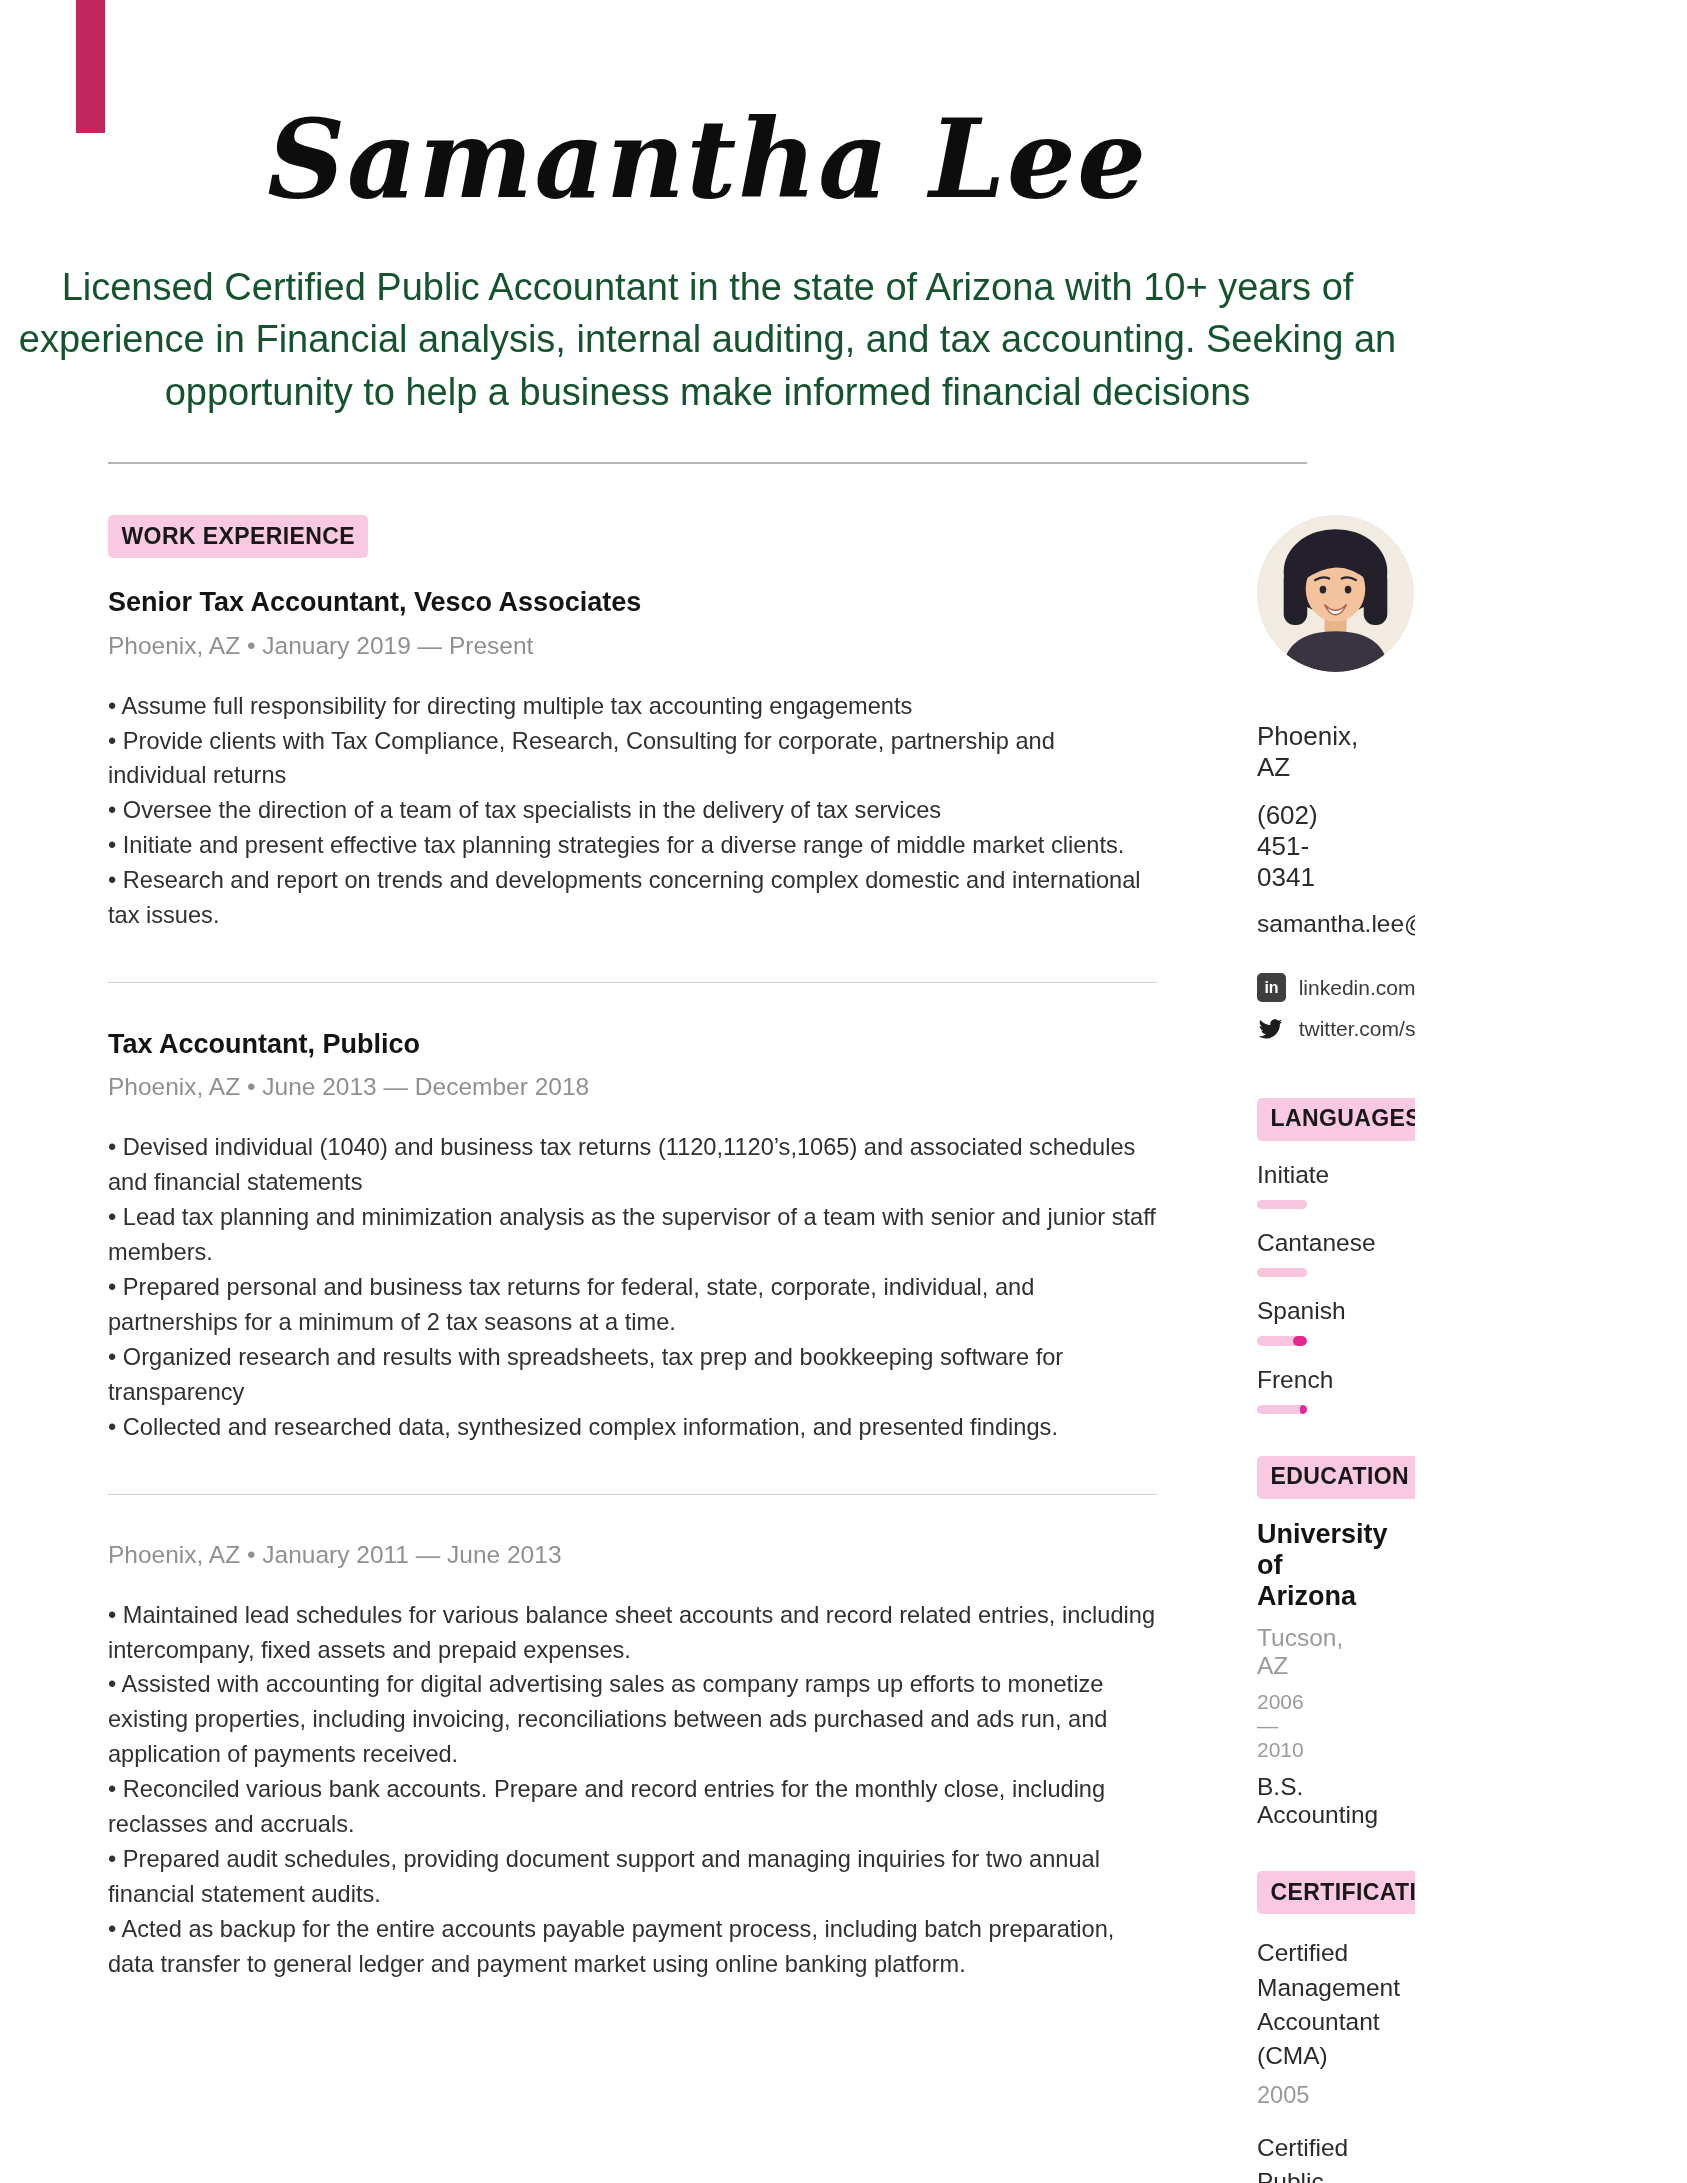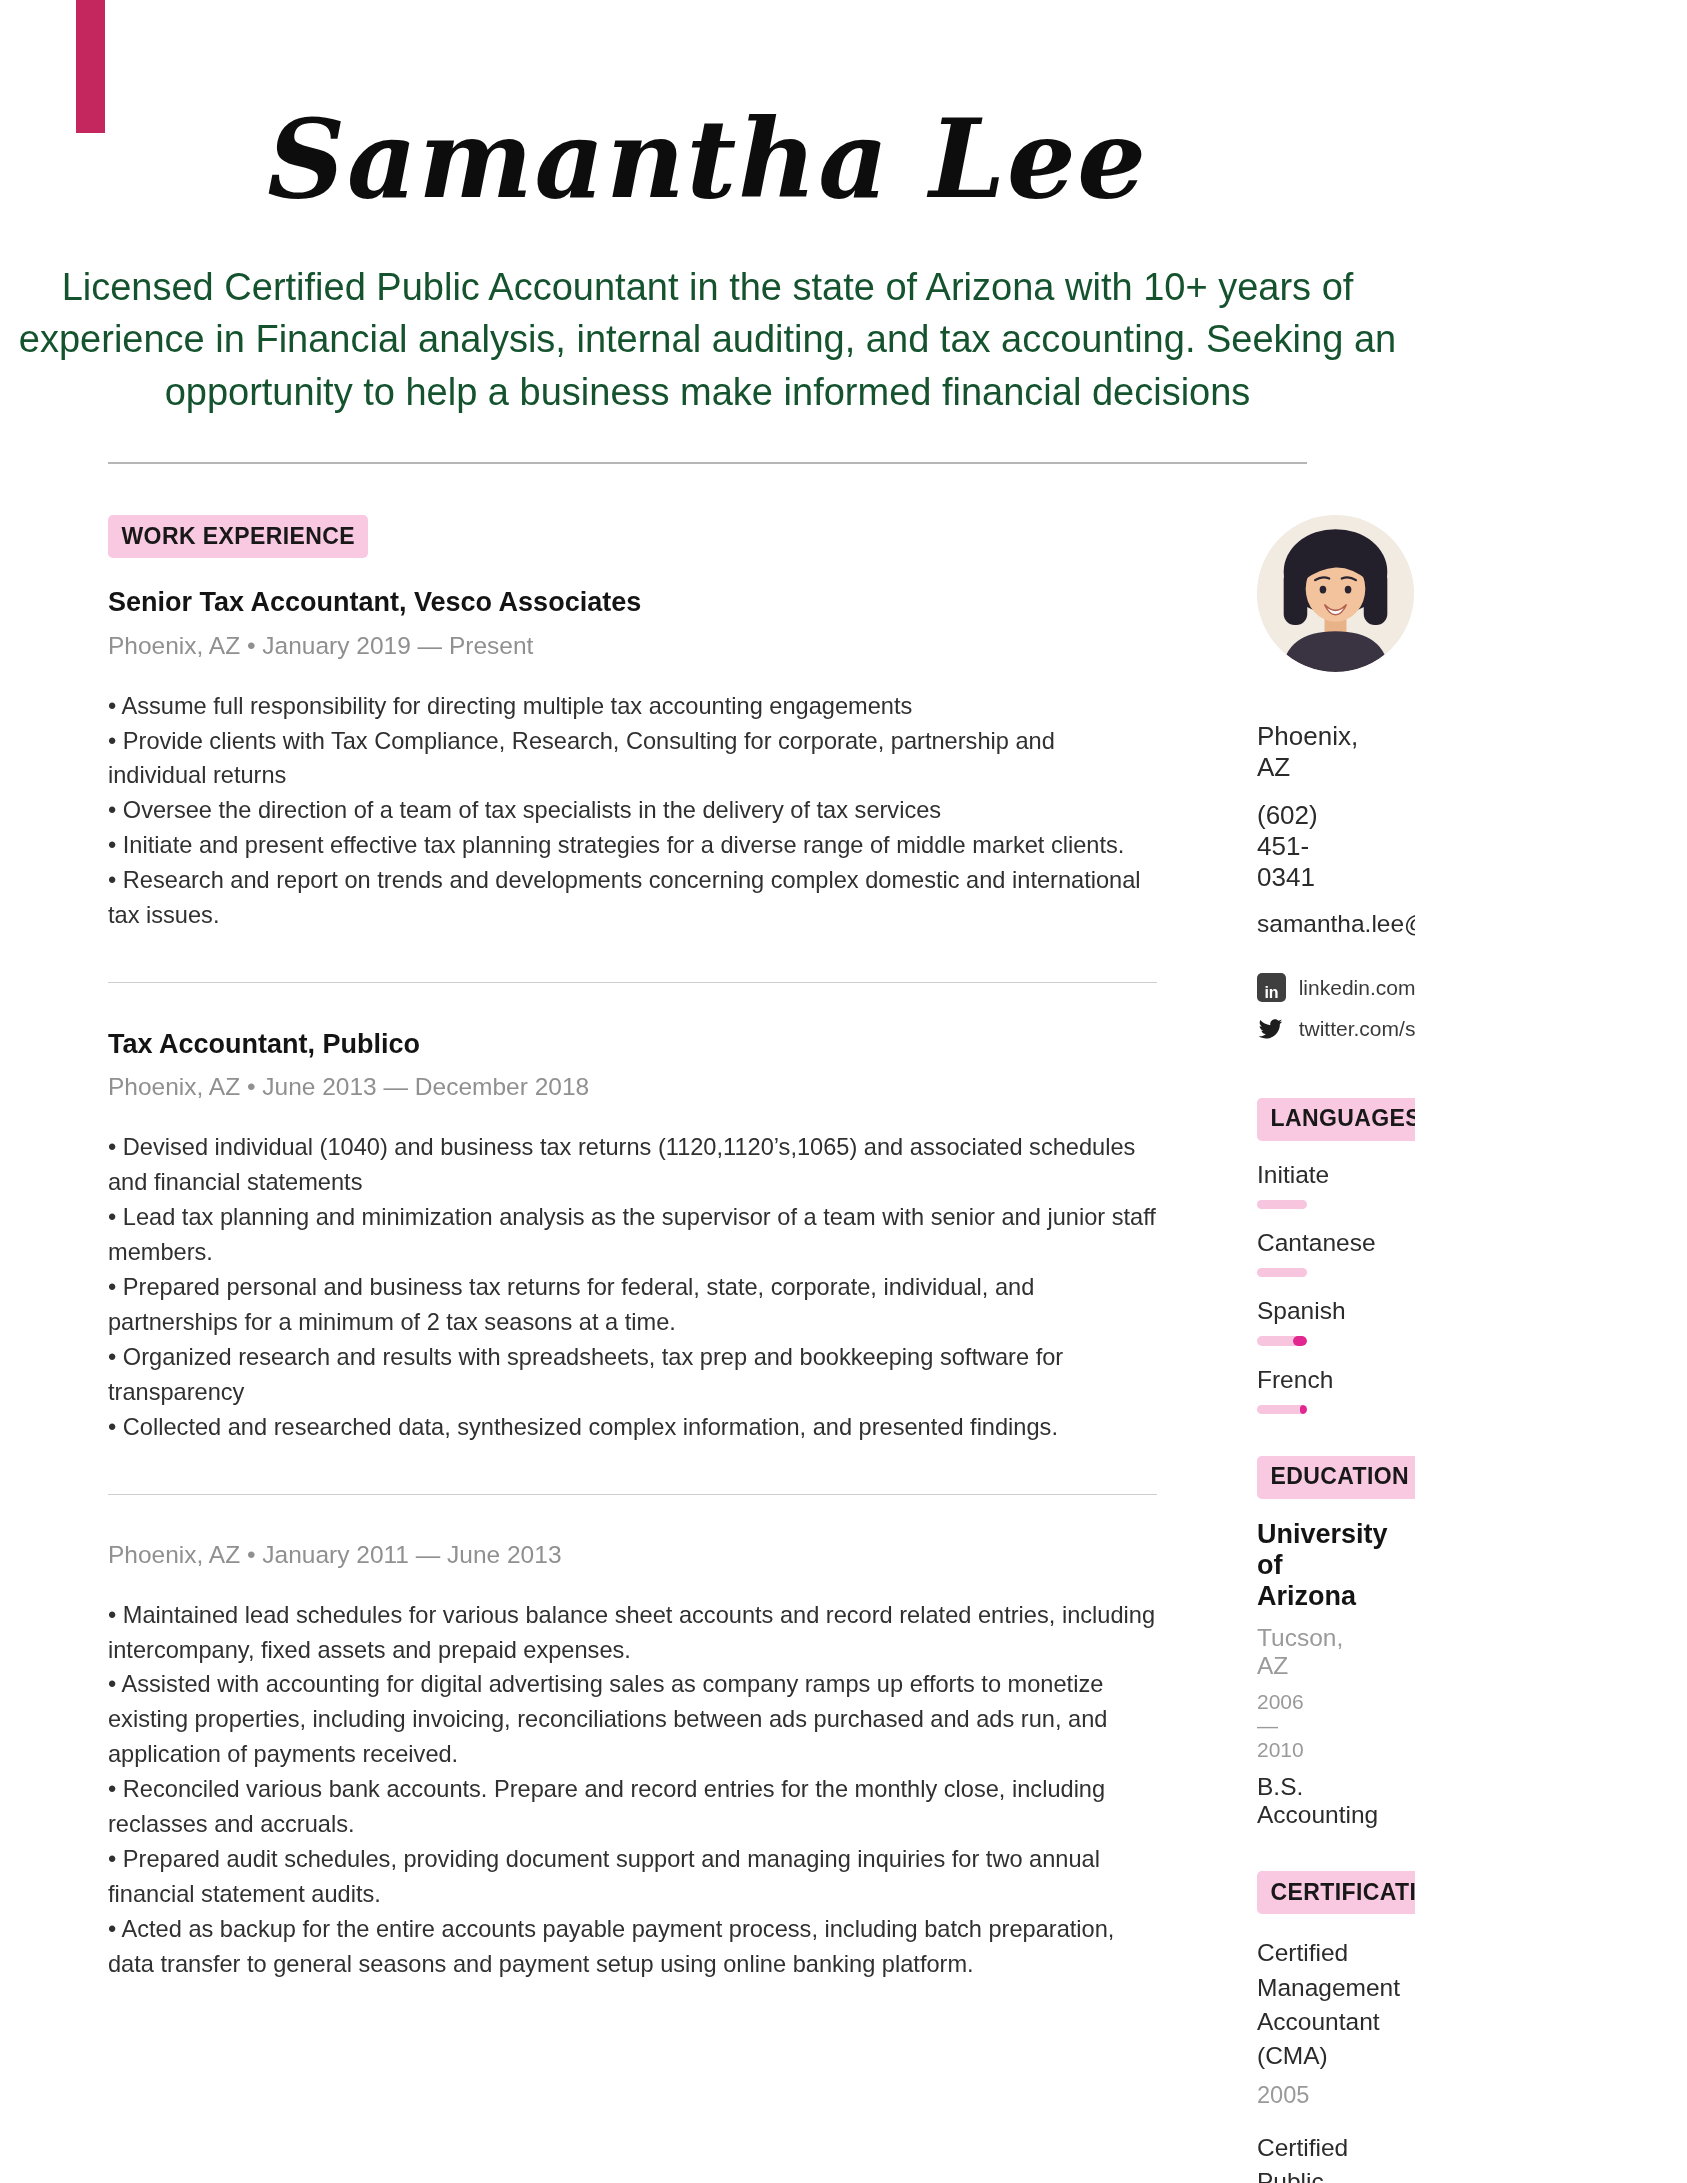--- a/index.html
+++ b/index.html
@@ -79,21 +79,21 @@
 
   .contact { margin-top: 49px; }
   .contact-line { font-size: 26px; color: #2b2b2b; margin-bottom: 17px; }
   .contact-line.email { font-size: 24.5px; margin-bottom: 0; }
 
   .social { margin-top: 35px; }
   .social-row { display: flex; align-items: center; gap: 12.7px; margin-bottom: 14.3px; }
   .li-icon {
     width: 29px; height: 29px; border-radius: 5px;
     background: #3f3f3f; color: #ffffff;
-    display: inline-flex; align-items: flex-end; justify-content: center;
+    display: inline-flex; align-items: center; justify-content: center;
     font-size: 16px; font-weight: bold; flex: 0 0 auto;
   }
   .tw-icon { width: 29px; height: 25px; display: inline-flex; align-items: center; flex: 0 0 auto; }
   .tw-icon svg { width: 27px; height: 23.6px; fill: #1d1d1d; }
   .social-text { font-size: 21px; color: #3a3a3a; }
 
   .side-label { margin-top: 42px; }
 
   .lang-list { margin-top: 6.7px; }
   .lang-row { margin-top: 20px; }
@@ -170,21 +170,21 @@
       <hr class="job-divider">
 
       
       <section class="job">
         <div class="job-meta">Phoenix, AZ • January 2011 — June 2013</div>
         <div class="bullets">
           <p class="bullet">• Maintained lead schedules for various balance sheet accounts and record related entries, including intercompany, fixed assets and prepaid expenses.</p>
           <p class="bullet">• Assisted with accounting for digital advertising sales as company ramps up efforts to monetize existing properties, including invoicing, reconciliations between ads purchased and ads run, and application of payments received.</p>
           <p class="bullet">• Reconciled various bank accounts. Prepare and record entries for the monthly close, including reclasses and accruals.</p>
           <p class="bullet">• Prepared audit schedules, providing document support and managing inquiries for two annual financial statement audits.</p>
-          <p class="bullet">• Acted as backup for the entire accounts payable payment process, including batch preparation, data transfer to general seasons and payment setup using online banking platform.</p>
+          <p class="bullet">• Acted as backup for the entire accounts payable payment process, including batch preparation, data transfer to general ledger and payment market using online banking platform.</p>
         </div>
       </section>
     </main>
 
     <aside class="side-col">
 
       <div class="avatar">
         <svg viewBox="0 0 100 100">
           <defs>
               <clipPath id="avclip">

